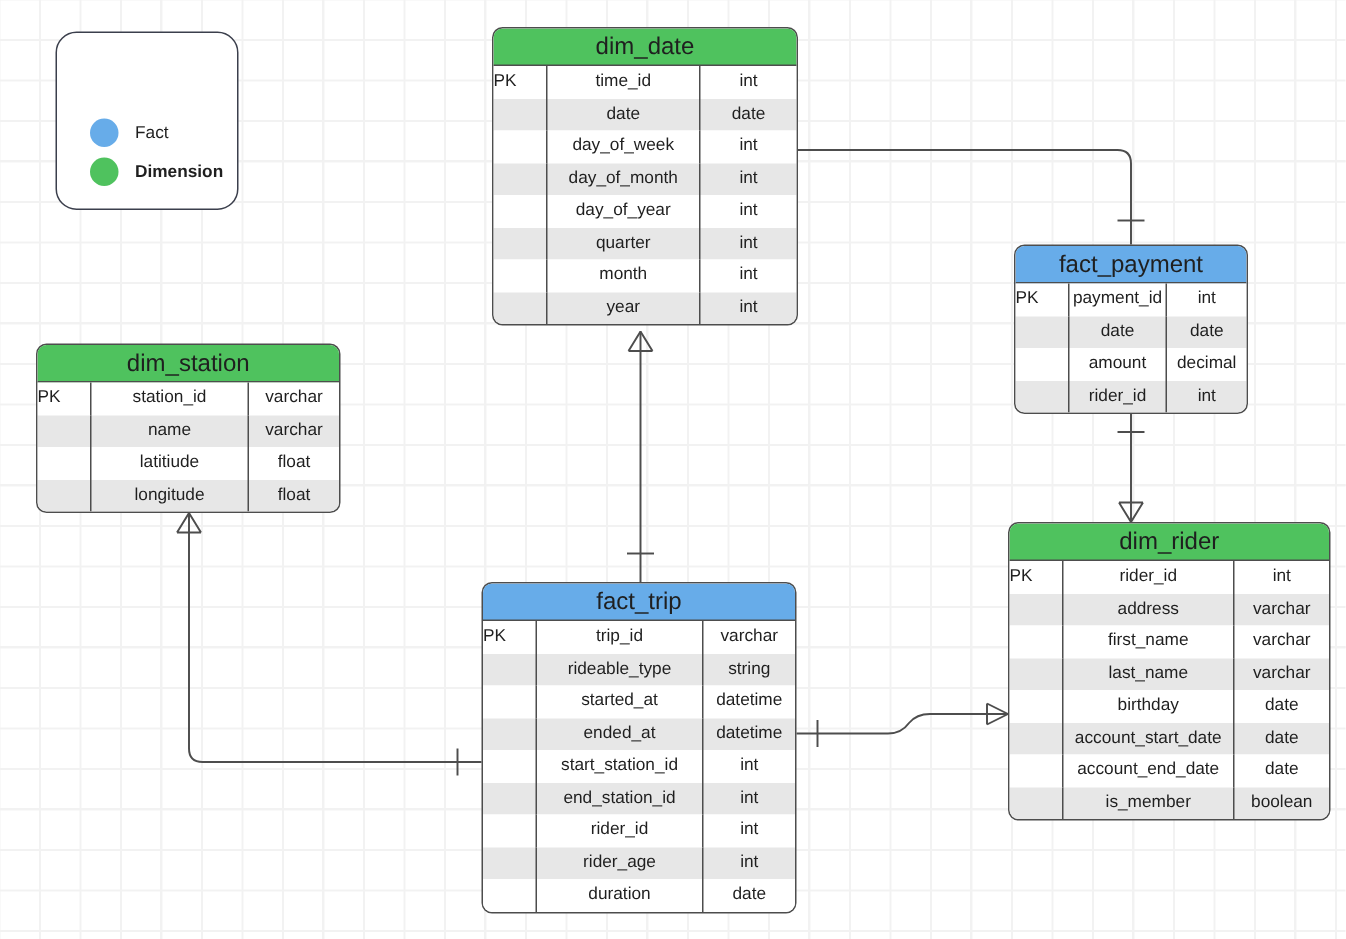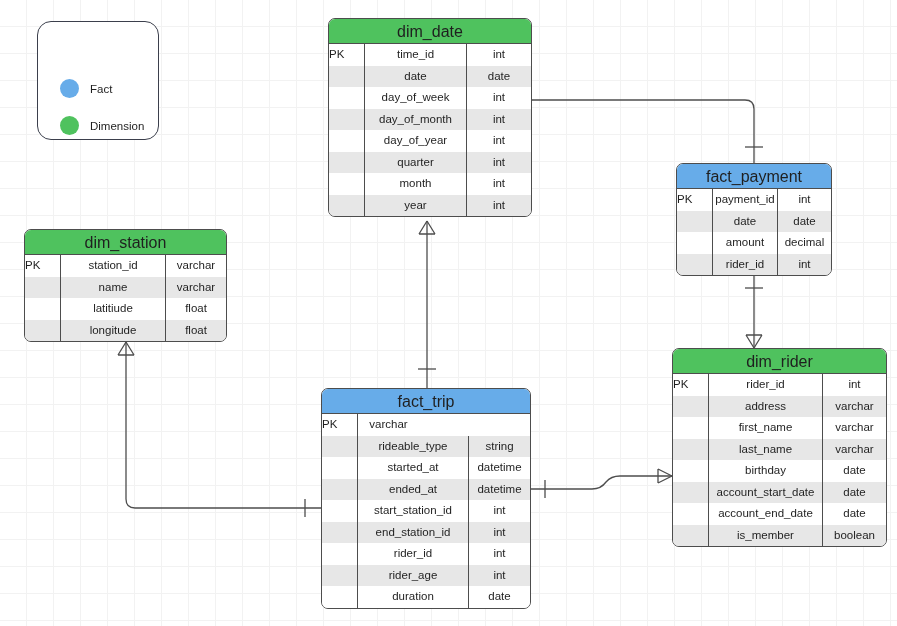--- a/index.html
+++ b/index.html
@@ -162,21 +162,21 @@
       </g>
 
     </g>
   </svg>
 
   <div id="legend">
     <div class="legend-item" style="top:57px;">
       <span class="legend-dot" style="background:#67ace9;"></span>
       <span class="legend-label">Fact</span>
     </div>
-    <div class="legend-item" style="top:94px;">
+    <div class="legend-item" style="top:83px;font-weight:bold;">
       <span class="legend-dot" style="background:#4fc25e;"></span>
       <span class="legend-label">Dimension</span>
     </div>
   </div>
 
   <div id="entities">
       <div class="entity dim" style="left: 328px; top: 18px; width: 204px;">
         <div class="entity-header">dim_date</div>
         <div class="row odd">
           <div class="cell-key">PK</div>
@@ -305,20 +305,21 @@
         <div class="row even">
           <div class="cell-key"></div>
           <div class="cell-name">is_member</div>
           <div class="cell-type" style="flex: 0 0 63px;">boolean</div>
         </div>
       </div>
       <div class="entity fact" style="left: 321px; top: 388px; width: 210px;">
         <div class="entity-header">fact_trip</div>
         <div class="row odd">
           <div class="cell-key">PK</div>
+          <div class="cell-name">trip_id</div>
           <div class="cell-type" style="flex: 0 0 61px;">varchar</div>
         </div>
         <div class="row even">
           <div class="cell-key"></div>
           <div class="cell-name">rideable_type</div>
           <div class="cell-type" style="flex: 0 0 61px;">string</div>
         </div>
         <div class="row odd">
           <div class="cell-key"></div>
           <div class="cell-name">started_at</div>

